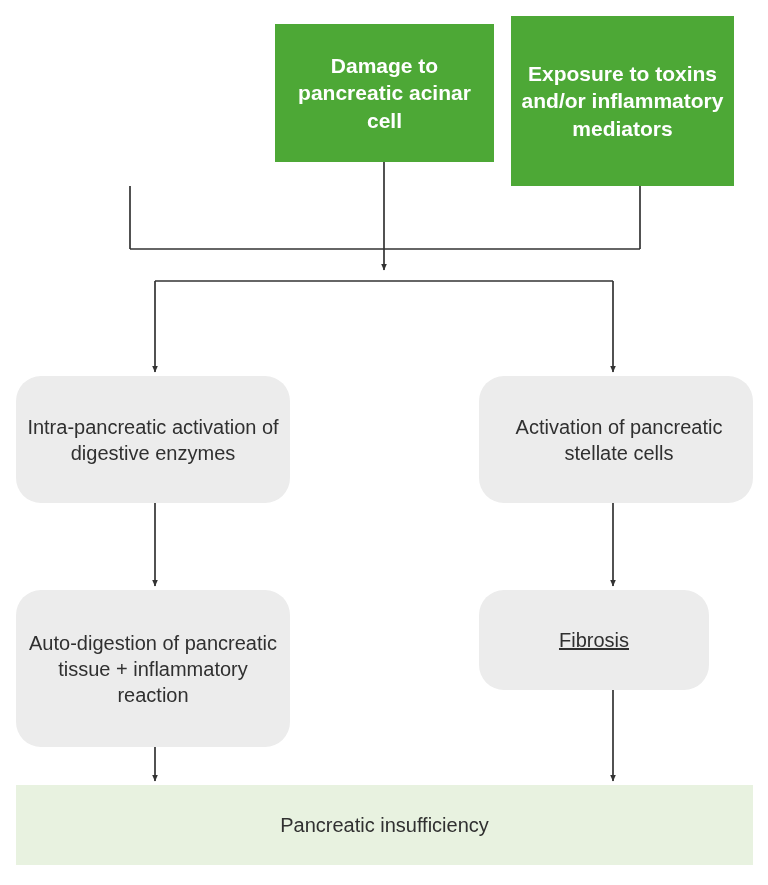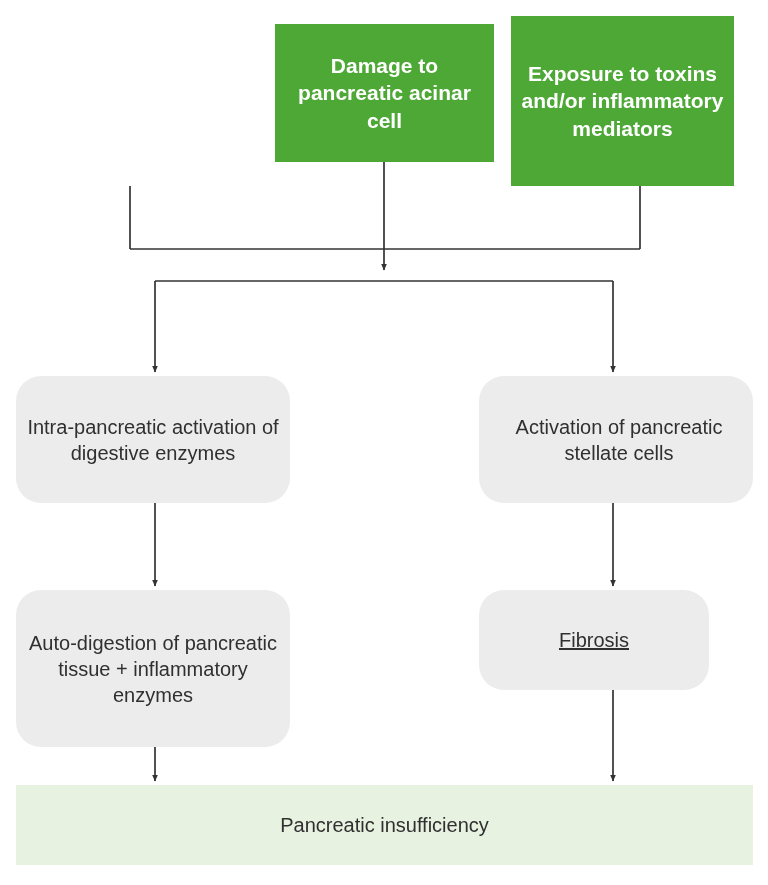--- a/index.html
+++ b/index.html
@@ -124,21 +124,21 @@
 
   <div class="node node-grey" id="n-intra">
     <span class="node-text">Intra-pancreatic activation of digestive enzymes</span>
   </div>
 
   <div class="node node-grey" id="n-stellate">
     <span class="node-text">Activation of pancreatic stellate cells</span>
   </div>
 
   <div class="node node-grey" id="n-auto">
-    <span class="node-text">Auto-digestion of pancreatic tissue + inflammatory enzymes</span>
+    <span class="node-text">Auto-digestion of pancreatic tissue + inflammatory reaction</span>
   </div>
 
   <div class="node node-grey" id="n-fibrosis">
     <span class="node-text">Fibrosis</span>
   </div>
 
   <div class="node node-pale" id="n-insuff">
     <span class="node-text">Pancreatic insufficiency</span>
   </div>
 

